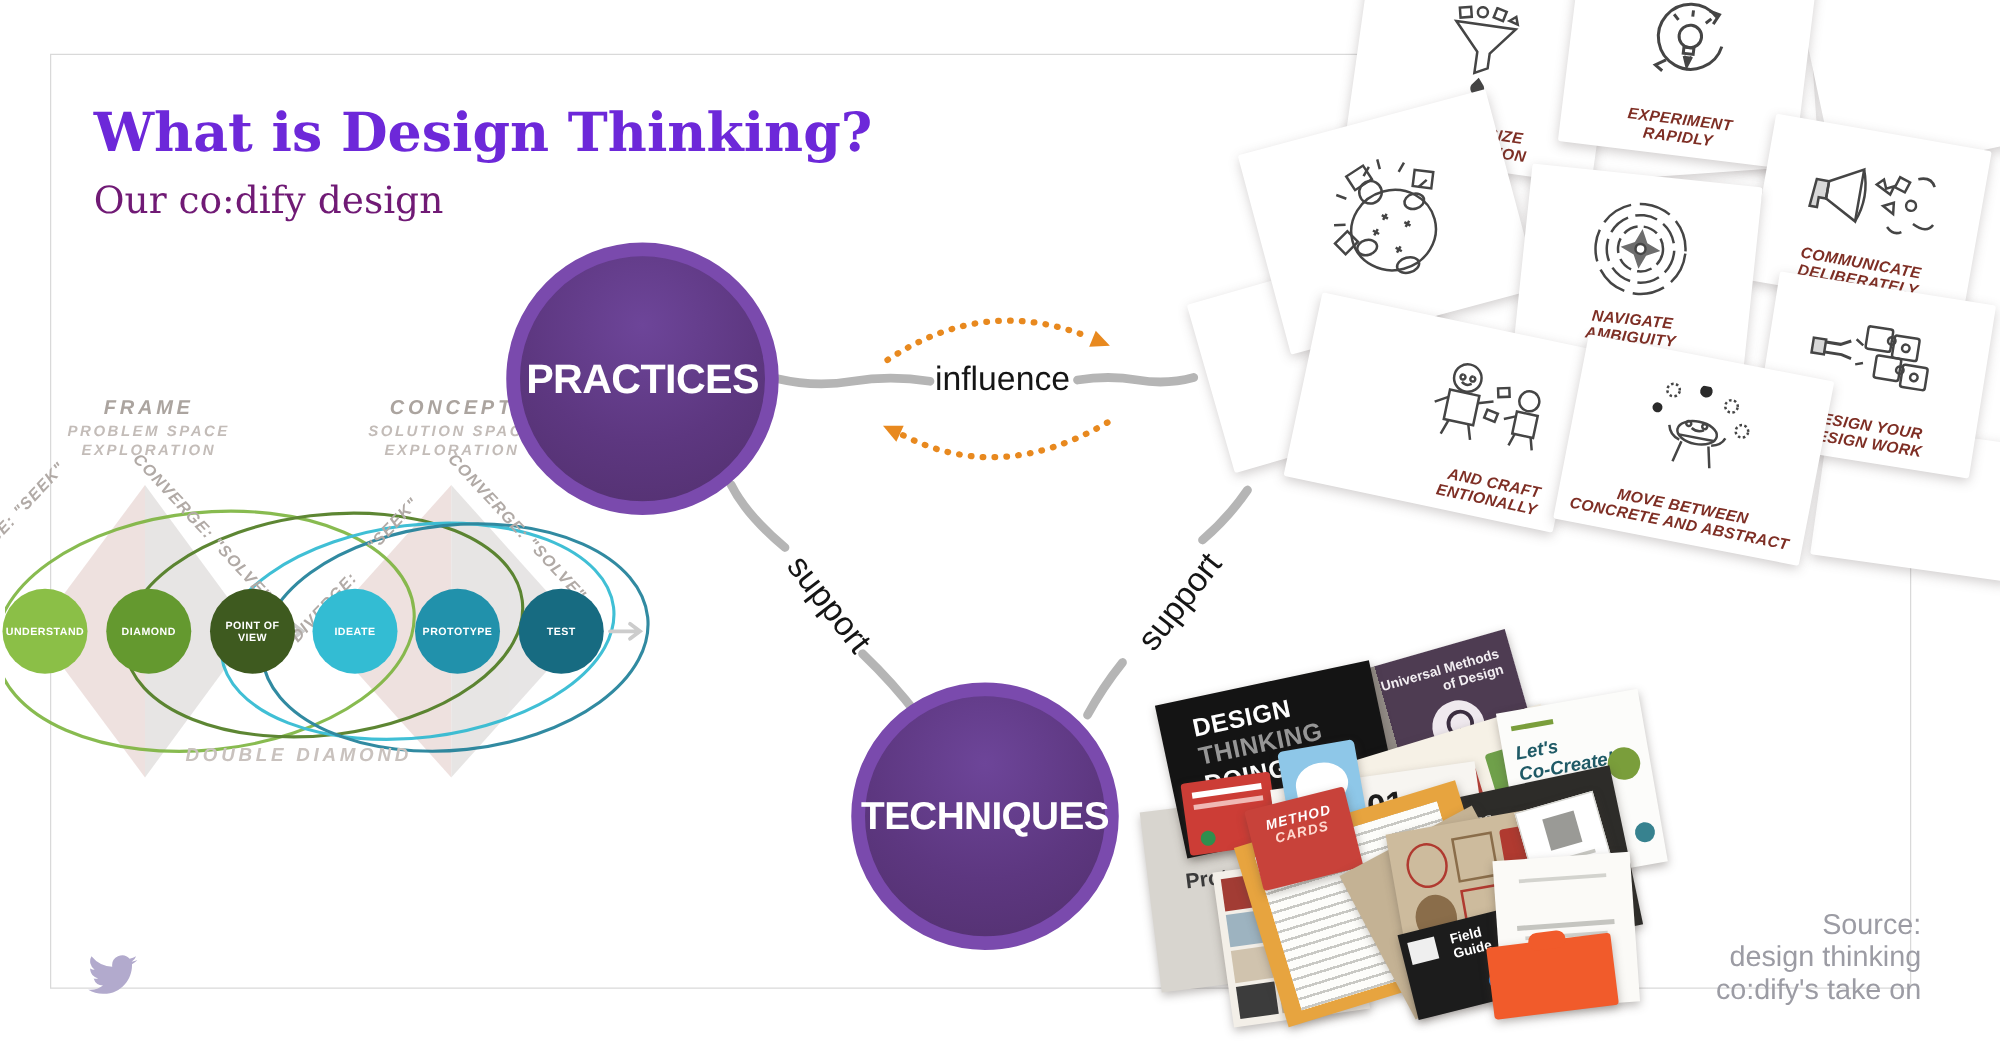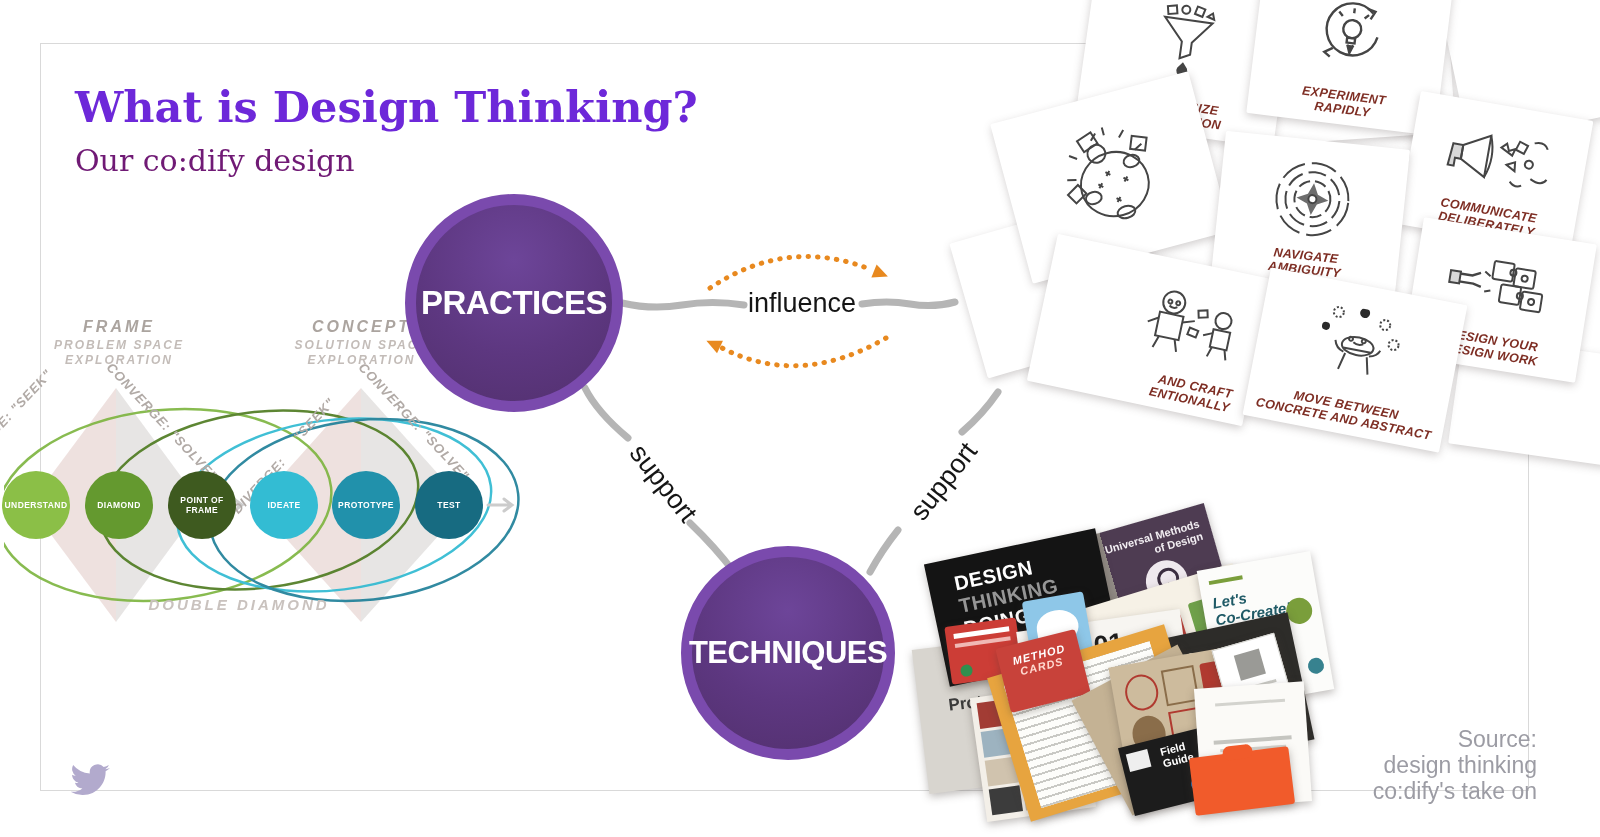--- a/index.html
+++ b/index.html
@@ -92,21 +92,21 @@
     <div class="dd-diag" style="left:275px;top:412px;width:70px;transform:rotate(-47deg);">"SEEK"</div>
     <div class="dd-diag" style="left:325px;top:414px;width:170px;transform:rotate(47deg);">CONVERGE: "SOLVE"</div>
     <div id="dd-footer">DOUBLE DIAMOND</div>
     <div class="stage" style="left:-2px;top:471px;background:#8bbf47;">
       <span>UNDERSTAND</span>
       </div>
     <div class="stage" style="left:81px;top:471px;background:#64992f;">
       <span>DIAMOND</span>
       </div>
     <div class="stage" style="left:164px;top:471px;background:#3e5a1f;">
-      <span>POINT OF FRAME</span>
+      <span>POINT OF VIEW</span>
       </div>
     <div class="stage" style="left:246px;top:471px;background:#33bcd3;">
       <span>IDEATE</span>
       </div>
     <div class="stage" style="left:328px;top:471px;background:#2191ab;justify-content:center;">
       <span>PROTOTYPE</span>
       </div>
     <div class="stage" style="left:411px;top:471px;background:#176b81;">
       <span>TEST</span>
       </div>

